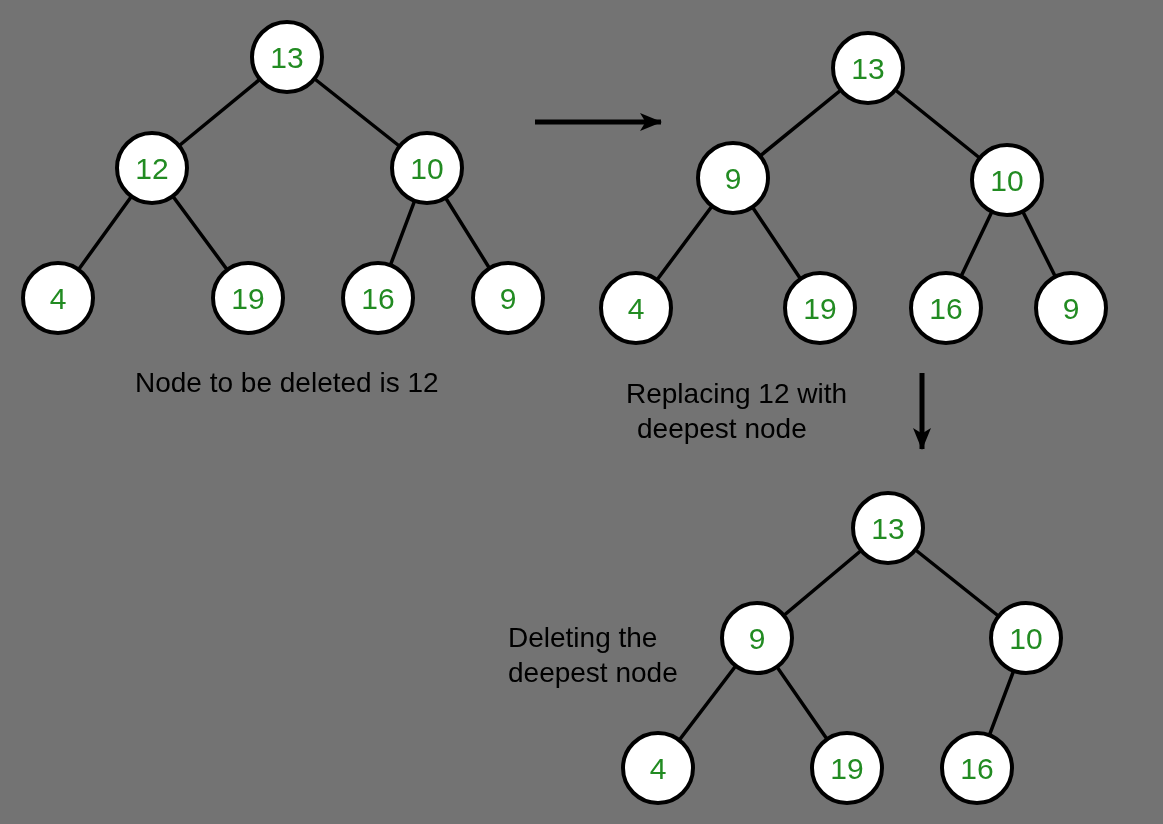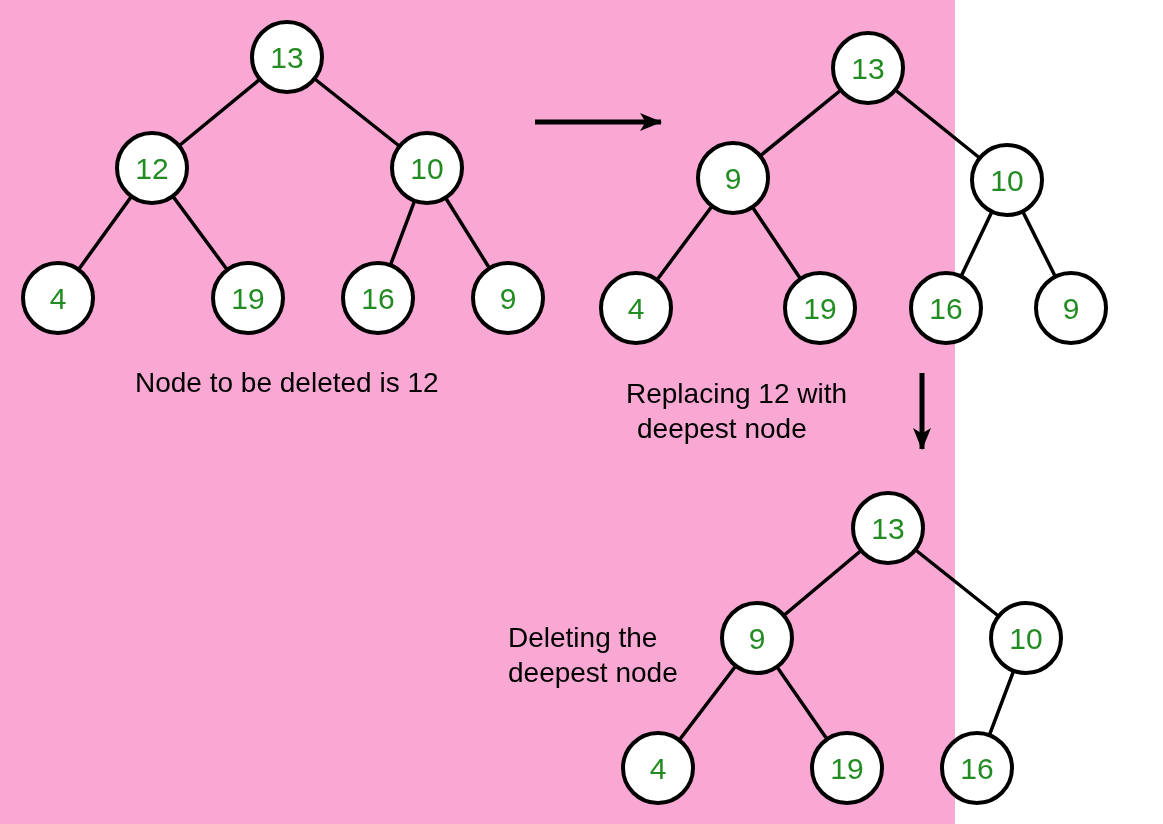--- a/index.html
+++ b/index.html
@@ -6,23 +6,23 @@
     margin: 0;
     padding: 0;
     background: #ffffff;
     width: 1163px;
     height: 824px;
     overflow: hidden;
     font-family: "Liberation Sans", sans-serif;
   }
   #canvas-wrap {
     position: relative;
-    width: 955px;
+    width: 1163px;
     height: 824px;
-    background: #f9a8d4;
+    background: #737373;
   }
   svg { display: block; }
   .tree-edge {
     stroke: #000000;
     stroke-width: 3.5;
     stroke-linecap: round;
     fill: none;
   }
   .node-circle {
     fill: #ffffff;

